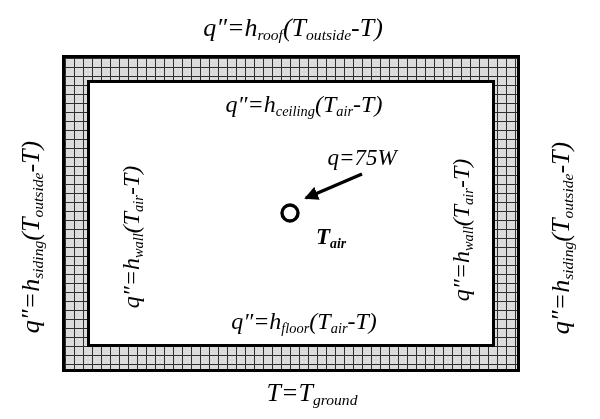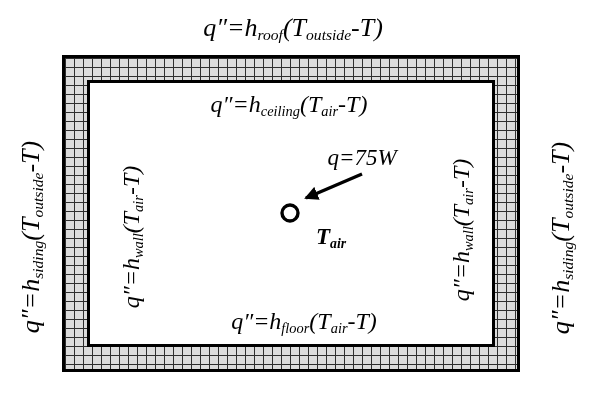--- a/index.html
+++ b/index.html
@@ -51,22 +51,23 @@
   <div class="wall">
     <div class="room"></div>
   </div>
 
   <div class="lbl f26" style="left:293px;top:28px;"><span>q″=h</span><sub>roof</sub><span>(T</span><sub>outside</sub><span>-T)</span></div>
 
   <div class="lbl rot f26" style="left:31px;top:237px;"><span>q″=h</span><sub>siding</sub><span>(T</span><sub>outside</sub><span>-T)</span></div>
 
   <div class="lbl rot f26" style="left:561px;top:238px;"><span>q″=h</span><sub>siding</sub><span>(T</span><sub>outside</sub><span>-T)</span></div>
 
+  <div class="lbl f26" style="left:312px;top:393px;"><span>T=T</span><sub>ground</sub></div>
 
-  <div class="lbl f24" style="left:289px;top:104px;"><span>q″=h</span><sub>ceiling</sub><span>(T</span><sub>air</sub><span>-T)</span></div>
+  <div class="lbl f24" style="left:304px;top:104px;"><span>q″=h</span><sub>ceiling</sub><span>(T</span><sub>air</sub><span>-T)</span></div>
 
   <div class="lbl rot f24" style="left:131px;top:237px;"><span>q″=h</span><sub>wall</sub><span>(T</span><sub>air</sub><span>-T)</span></div>
 
   <div class="lbl rot f24" style="left:461px;top:230px;"><span>q″=h</span><sub>wall</sub><span>(T</span><sub>air</sub><span>-T)</span></div>
 
   <div class="lbl f24" style="left:304px;top:321px;"><span>q″=h</span><sub>floor</sub><span>(T</span><sub>air</sub><span>-T)</span></div>
 
   <div class="lbl f23" style="left:362px;top:157px;"><span>q=75W</span></div>
 
   <div class="lbl f23" style="left:331px;top:236px;font-weight:bold;"><span>T</span><sub>air</sub></div>

